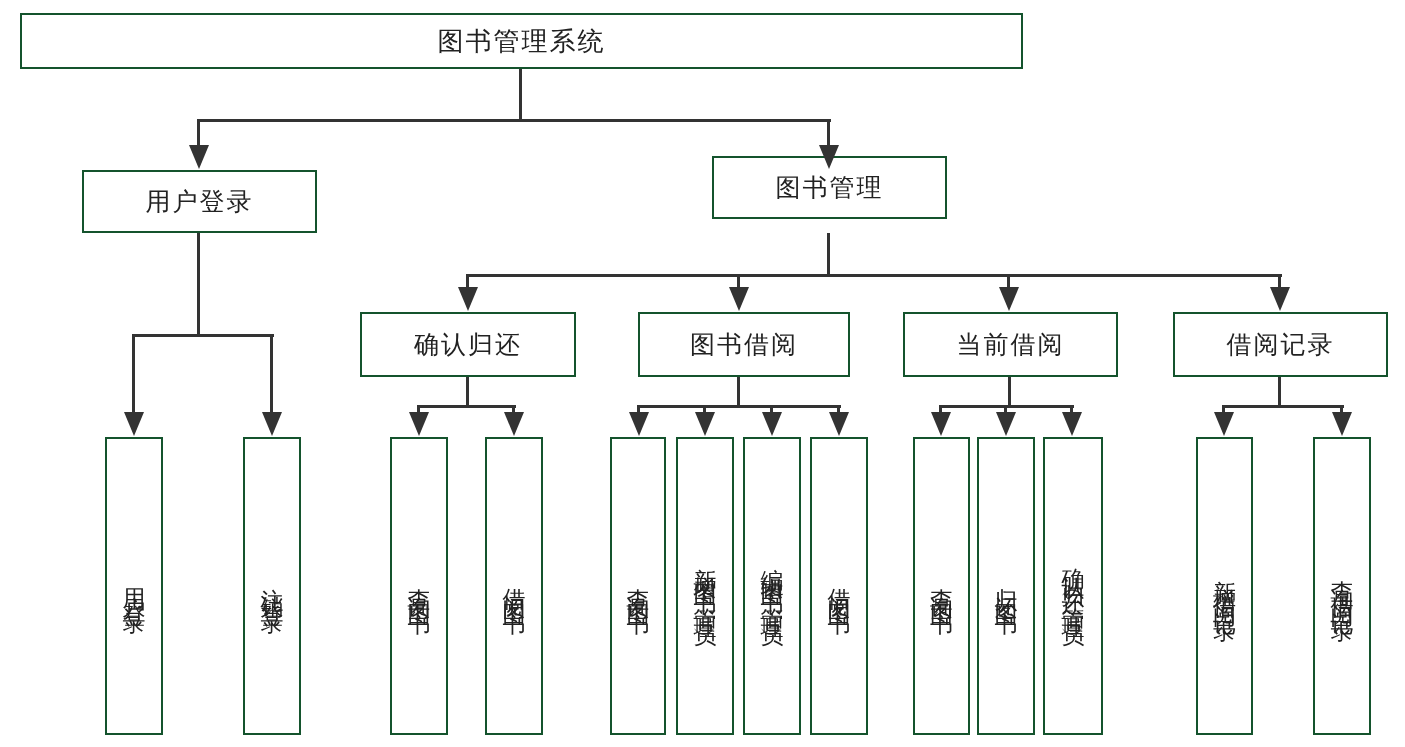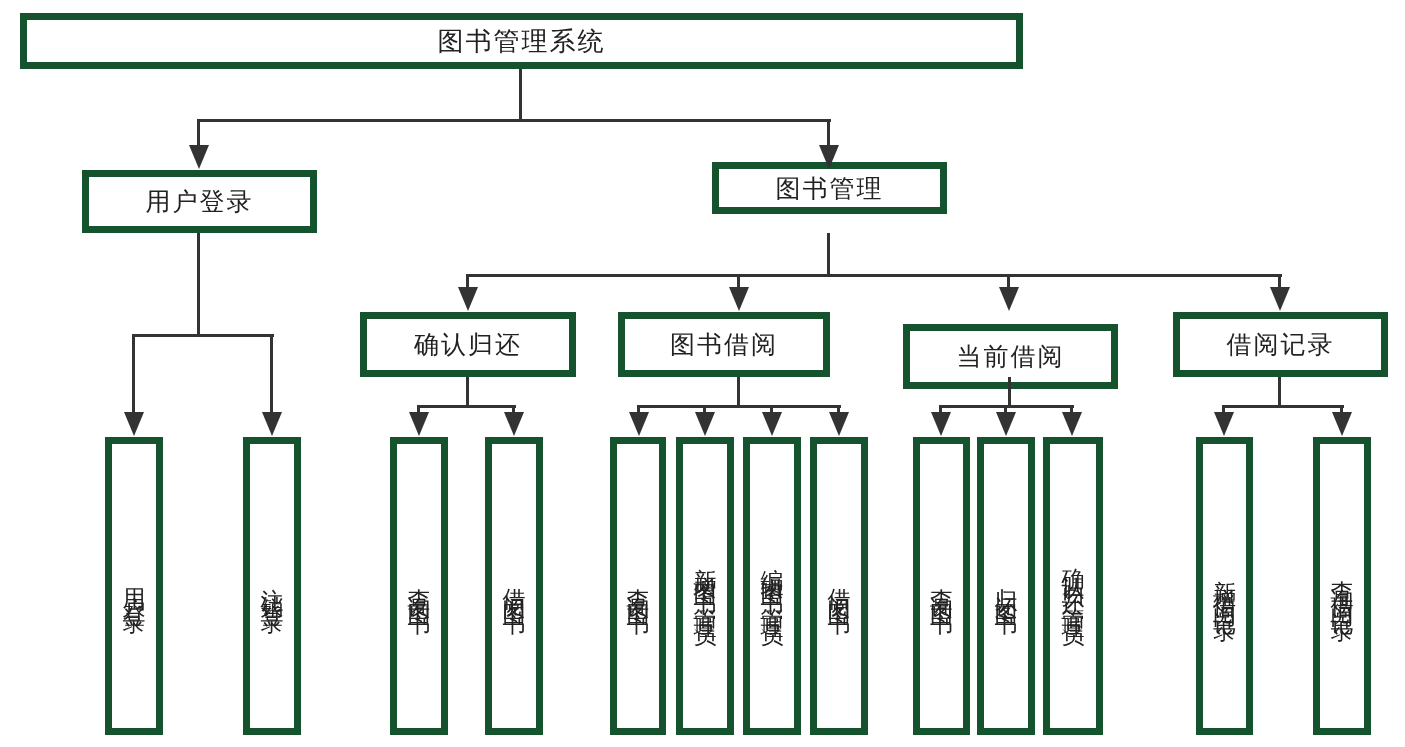--- a/index.html
+++ b/index.html
@@ -6,21 +6,21 @@
   #canvas{
     position:relative;
     width:1405px;height:747px;
     background:#ffffff;
     font-family:"DejaVu Sans","Liberation Sans",sans-serif;
     overflow:hidden;
   }
   .box{
     position:absolute;
     box-sizing:border-box;
-    border:7px solid #14532d;
+    border:2px solid #14532d;
     background:#ffffff;
     display:flex;
     align-items:center;
     justify-content:center;
     color:#222222;
     text-align:center;
   }
   .title{font-size:26px;letter-spacing:2px;}
   .hbox{font-size:25px;letter-spacing:2px;}
   .leaf{
@@ -50,25 +50,25 @@
   }
 </style>
 </head>
 <body>
 
 <div id="canvas">
 
   <div class="box title" style="left:20px;top:13px;width:1003px;height:56px">图书管理系统</div>
 
   <div class="box hbox" style="left:82px;top:170px;width:235px;height:63px">用户登录</div>
-  <div class="box hbox" style="left:712px;top:162px;width:235px;height:52px">图书管理</div>
+  <div class="box hbox" style="left:712px;top:156px;width:235px;height:63px">图书管理</div>
 
   <div class="box hbox" style="left:360px;top:312px;width:216px;height:65px">确认归还</div>
-  <div class="box hbox" style="left:618px;top:312px;width:212px;height:65px">图书借阅</div>
-  <div class="box hbox" style="left:903px;top:324px;width:215px;height:65px">当前借阅</div>
+  <div class="box hbox" style="left:638px;top:312px;width:212px;height:65px">图书借阅</div>
+  <div class="box hbox" style="left:903px;top:312px;width:215px;height:65px">当前借阅</div>
   <div class="box hbox" style="left:1173px;top:312px;width:215px;height:65px">借阅记录</div>
 
   <div class="box leaf" style="left:105px;top:437px;width:58px;height:298px">用户登录</div>
   <div class="box leaf" style="left:243px;top:437px;width:58px;height:298px">注销登录</div>
 
   <div class="box leaf" style="left:390px;top:437px;width:58px;height:298px">查询图书</div>
   <div class="box leaf" style="left:485px;top:437px;width:58px;height:298px">借阅图书</div>
 
   <div class="box leaf" style="left:610px;top:437px;width:56px;height:298px">查询图书</div>
   <div class="box leaf" style="left:676px;top:437px;width:58px;height:298px">新增图书（管理员）</div>

